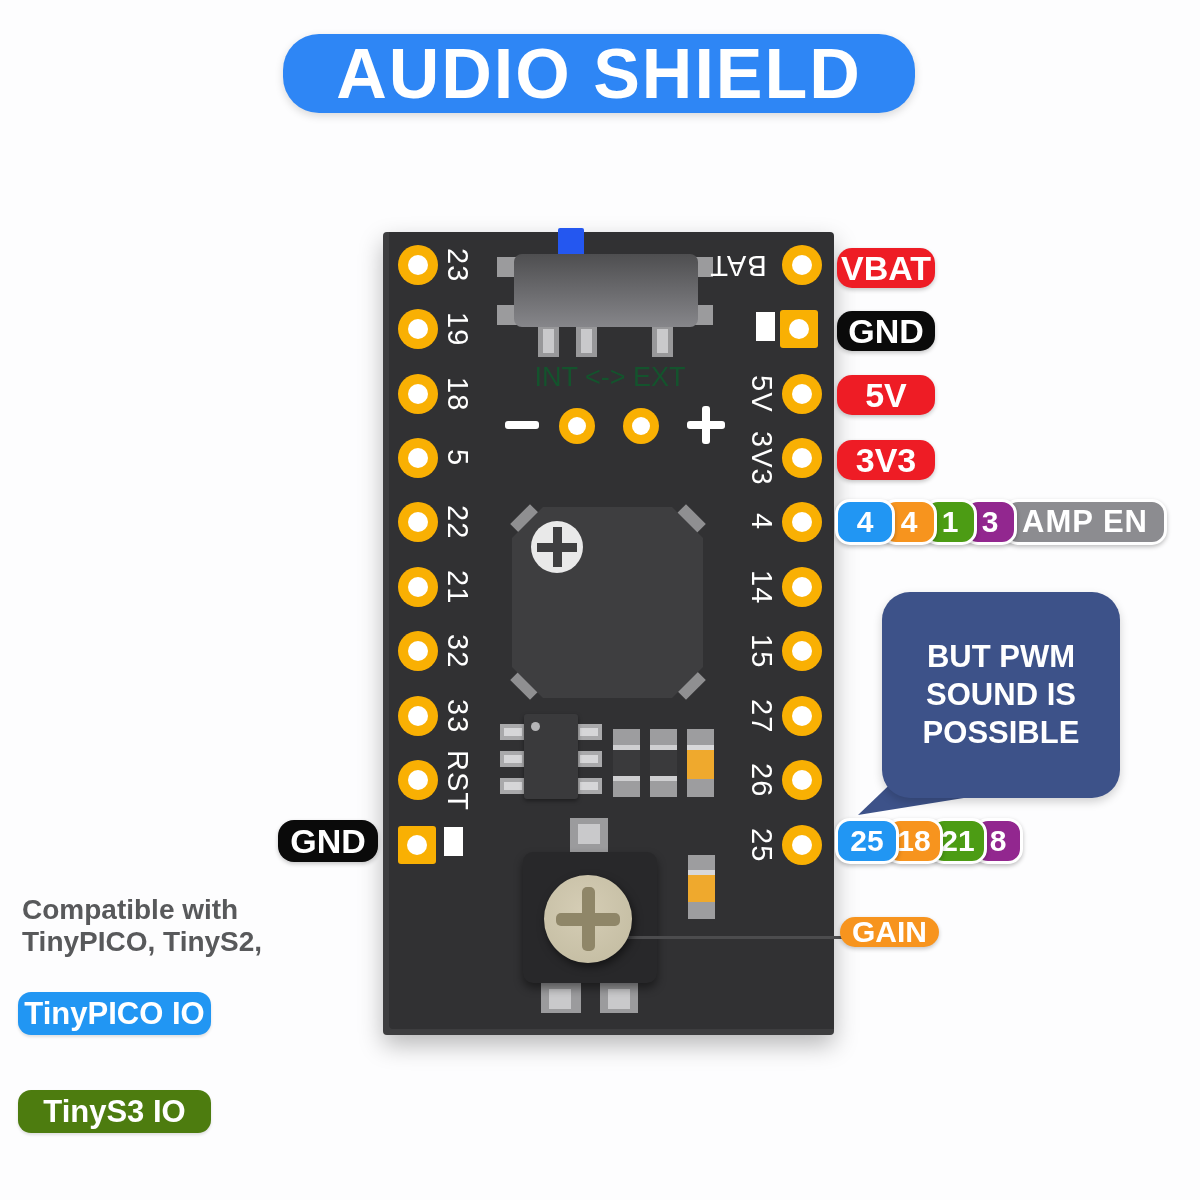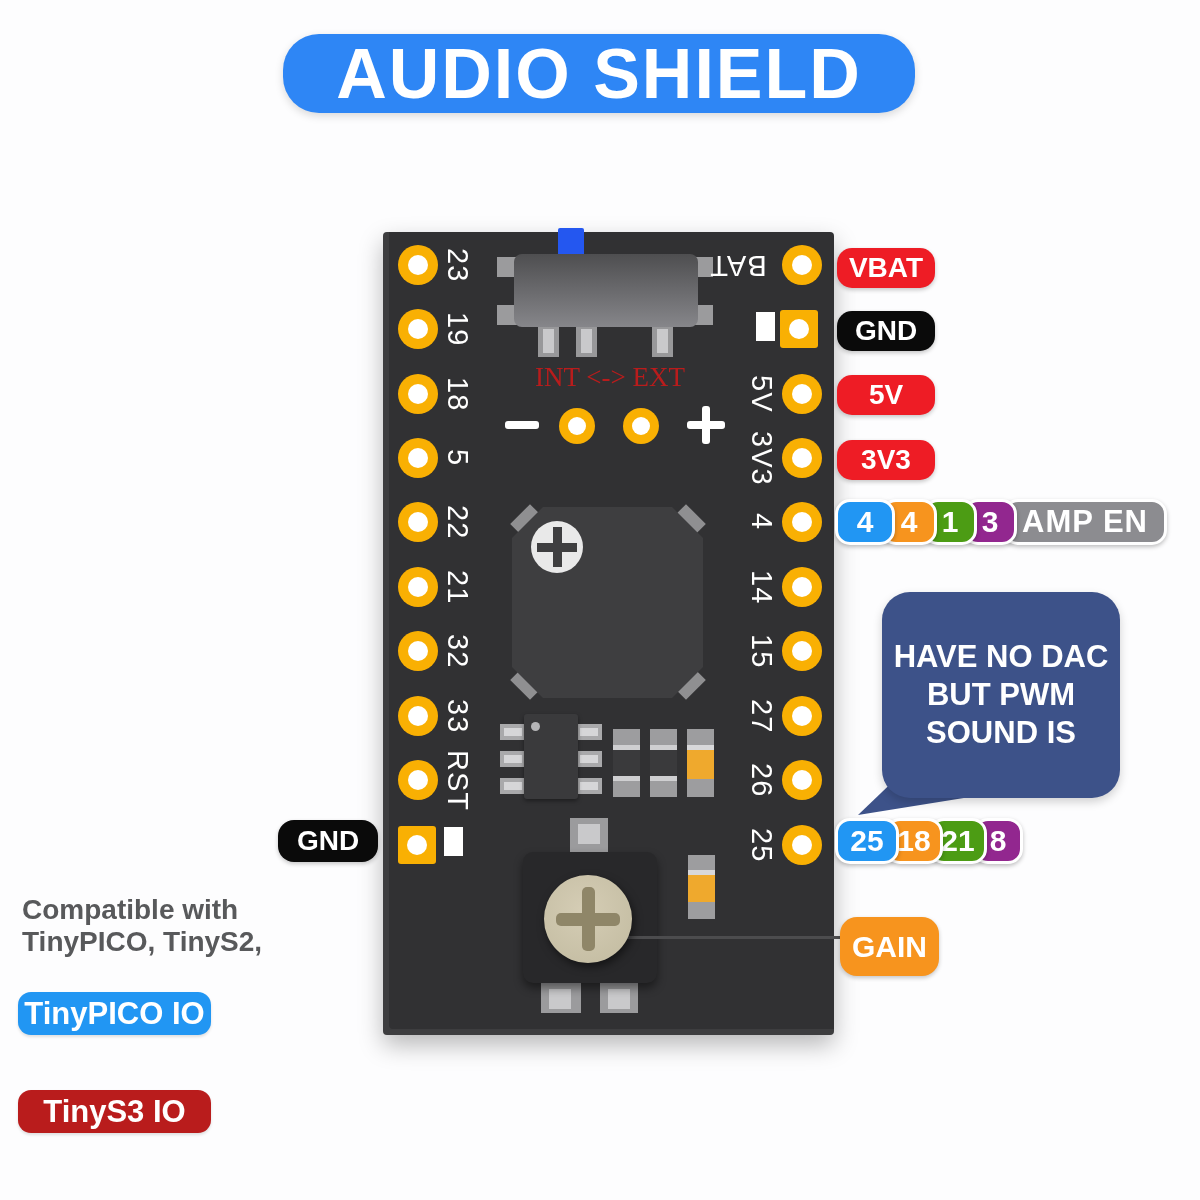--- a/index.html
+++ b/index.html
@@ -25,21 +25,21 @@
   .pad.sq::after { left:9px; top:9px; }
   .pad.small { width:36px; height:36px; }
   .pad.small::after { left:9px; top:9px; width:18px; height:18px; }
 
   .silk-rect { position:absolute; background:#fff; }
 
   .pin-label { position:absolute; width:34px; height:64px; display:flex; align-items:center; justify-content:center;
     writing-mode:vertical-rl; color:#fff; font-size:29px; letter-spacing:1px; }
   .pin-label.flip180 { writing-mode:horizontal-tb; transform:rotate(180deg); width:52px; height:32px; }
 
-  .board-text { position:absolute; color:#b91c1c; text-align:center;font-family:Liberation Serif, serif; }
+  .board-text { position:absolute; color:#14532d; text-align:center; }
 
   
   .sw-tab { position:absolute; width:22px; height:20px; background:#9b9b9d; }
   .sw-body { position:absolute; left:514px; top:254px; width:184px; height:73px; border-radius:8px;
     background:linear-gradient(#4e4e50,#86868a); z-index:2; }
   .sw-leg { position:absolute; width:21px; height:32px; background:#98989a; }
   .sw-leg::after { content:""; position:absolute; left:5px; top:4px; width:11px; height:24px; background:#c9c9cb; }
   .sw-knob { position:absolute; left:558px; top:228px; width:26px; height:32px; background:#2457f0; border-radius:2px; z-index:1; }
 
   
@@ -67,21 +67,21 @@
   .pot-leg::after { content:""; position:absolute; left:8px; top:6px; width:22px; height:20px; background:#c9c9cb; }
   .pot-body { position:absolute; left:523px; top:852px; width:134px; height:131px; background:#28282a; border-radius:10px;
     box-shadow:0 5px 10px rgba(0,0,0,.45); }
   .pot-screw { position:absolute; left:544px; top:875px; width:88px; height:88px; border-radius:50%;
     background:radial-gradient(circle at 45% 40%, #d5cdb5, #c1ba9f); box-shadow:2px 4px 8px rgba(0,0,0,.5); }
   .pot-screw .h { position:absolute; left:12px; top:38px; width:64px; height:13px; background:#8f8668; border-radius:5px; }
   .pot-screw .v { position:absolute; left:38px; top:12px; width:13px; height:64px; background:#8f8668; border-radius:5px; }
 
   
   .tag { position:absolute; display:flex; align-items:center; justify-content:center; color:#fff;
-    font-weight:bold; font-size:28px; border-radius:15px; box-shadow:0 2px 4px rgba(0,0,0,.22); }
+    font-weight:bold; font-size:34px; border-radius:15px; box-shadow:0 2px 4px rgba(0,0,0,.22); }
   .red { background:#ee1c25; } .black { background:#0a0a0a; } .orange { background:#f7941e; }
 
   .chip-row { position:absolute; display:flex; align-items:center; }
   .chip { position:relative; height:46px; border:3px solid #fff; border-radius:15px;
     display:flex; align-items:center; justify-content:center; color:#fff; font-weight:bold; font-size:30px;
     box-shadow:0 2px 4px rgba(0,0,0,.25); }
   .chip + .chip { margin-left:-14px; }
   .chip.blue { background:#2196f3; } .chip.or { background:#f7941e; }
   .chip.gr { background:#4c9c14; } .chip.pu { background:#92278f; }
   .chip.gray { background:#8c8c90; font-size:31px; letter-spacing:1px; padding:0 16px; }
@@ -226,35 +226,35 @@
     <div class="chip or" style="width:56px;z-index:4">4</div>
     <div class="chip gr" style="width:54px;z-index:3">1</div>
     <div class="chip pu" style="width:54px;z-index:2">3</div>
     <div class="chip gray" style="z-index:1">AMP EN</div>
   </div>
 
   <svg class="bubble-tail" width="130" height="62">
     <polygon points="57,12 122,39 10,57" fill="#3d5289"></polygon>
   </svg>
   <div class="bubble">
-    <div>HAVE NO DAC</div>
     <div>BUT PWM</div>
     <div>SOUND IS</div>
+    <div>POSSIBLE</div>
   </div>
 
   <div class="chip-row" style="left:835px;top:818px">
     <div class="chip blue" style="width:64px;z-index:5">25</div>
     <div class="chip or" style="width:58px;z-index:4">18</div>
     <div class="chip gr" style="width:58px;z-index:3">21</div>
     <div class="chip pu" style="width:50px;z-index:2">8</div>
   </div>
 
-  <div class="tag orange" style="left:840px;top:917px;width:99px;height:59px;border-radius:17px;font-size:30px">GAIN</div>
+  <div class="tag orange" style="left:840px;top:917px;width:99px;height:30px;border-radius:17px;font-size:30px">GAIN</div>
 
   <div class="compat">
     <div>Compatible with</div>
     <div>TinyPICO, TinyS2,</div>
   </div>
 
   <div class="legend-pill" style="top:992px;background:#2196f3">TinyPICO IO</div>
-  <div class="legend-pill" style="top:1090px;background:#b91c1c">TinyS3 IO</div>
+  <div class="legend-pill" style="top:1090px;background:#4d7c0f">TinyS3 IO</div>
 
 </div>
 
 </body></html>

